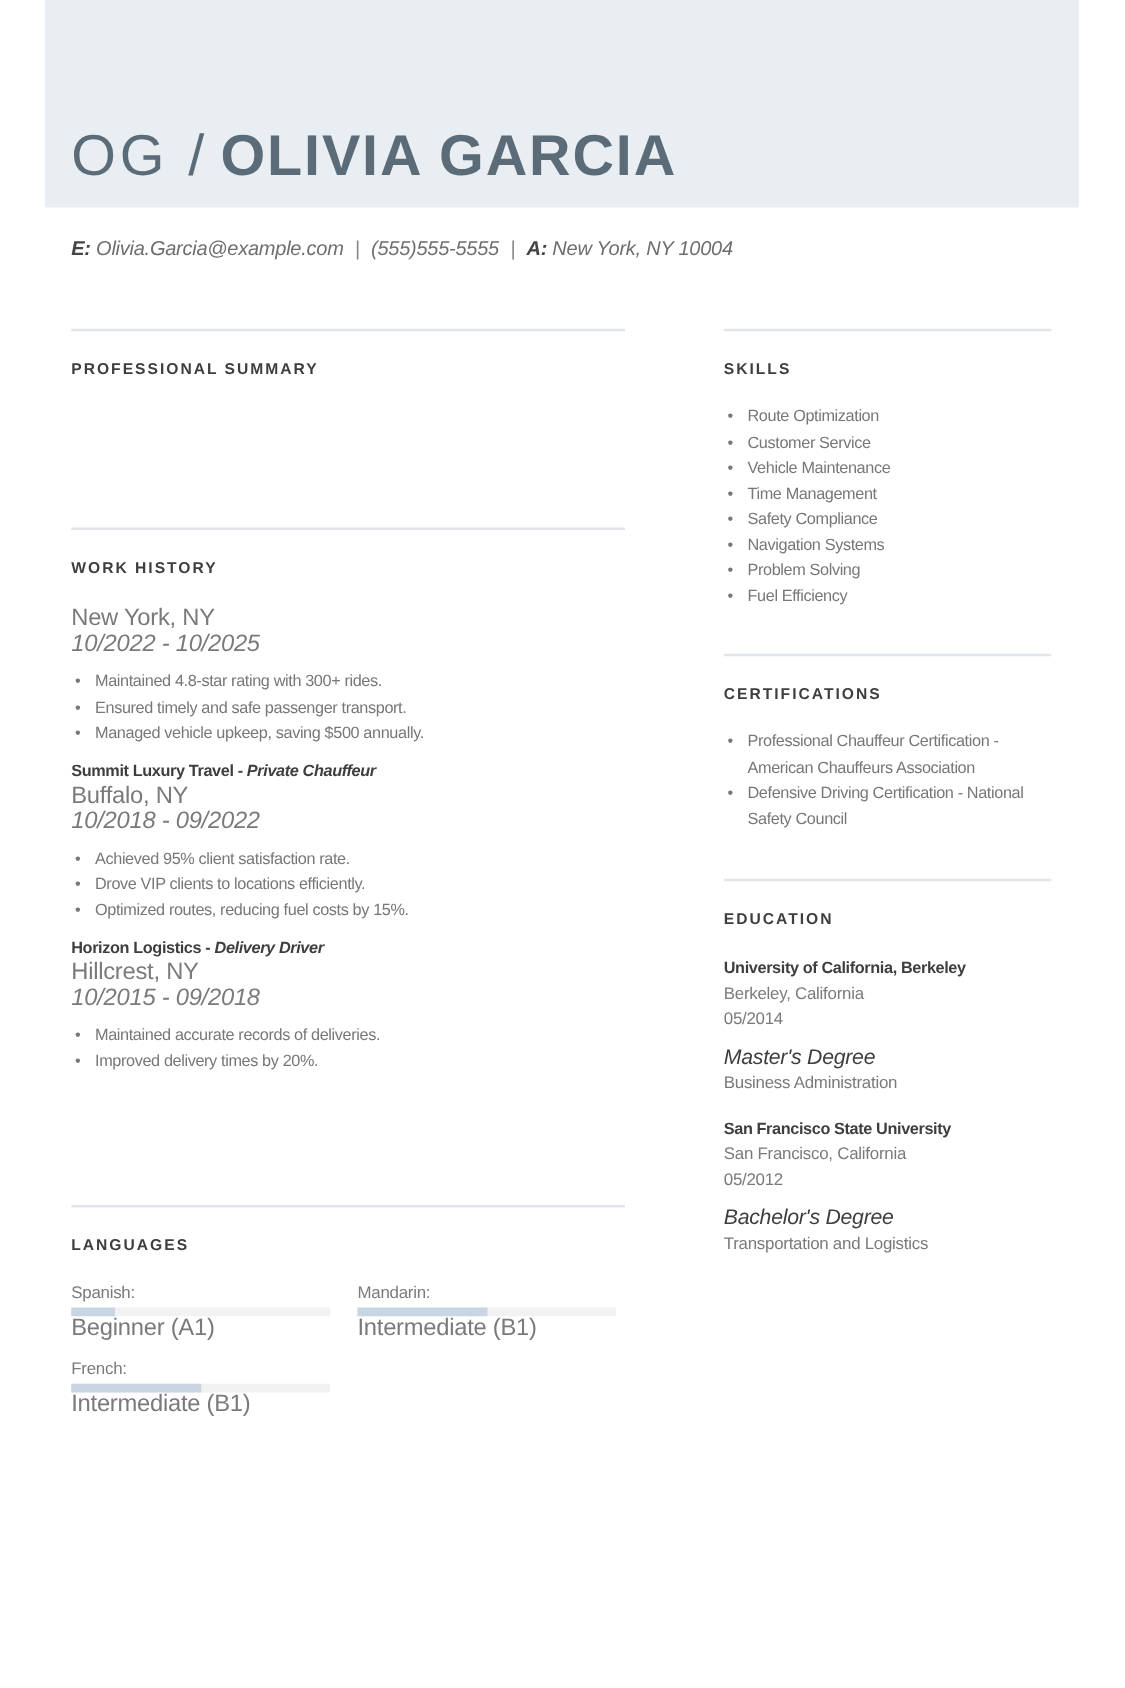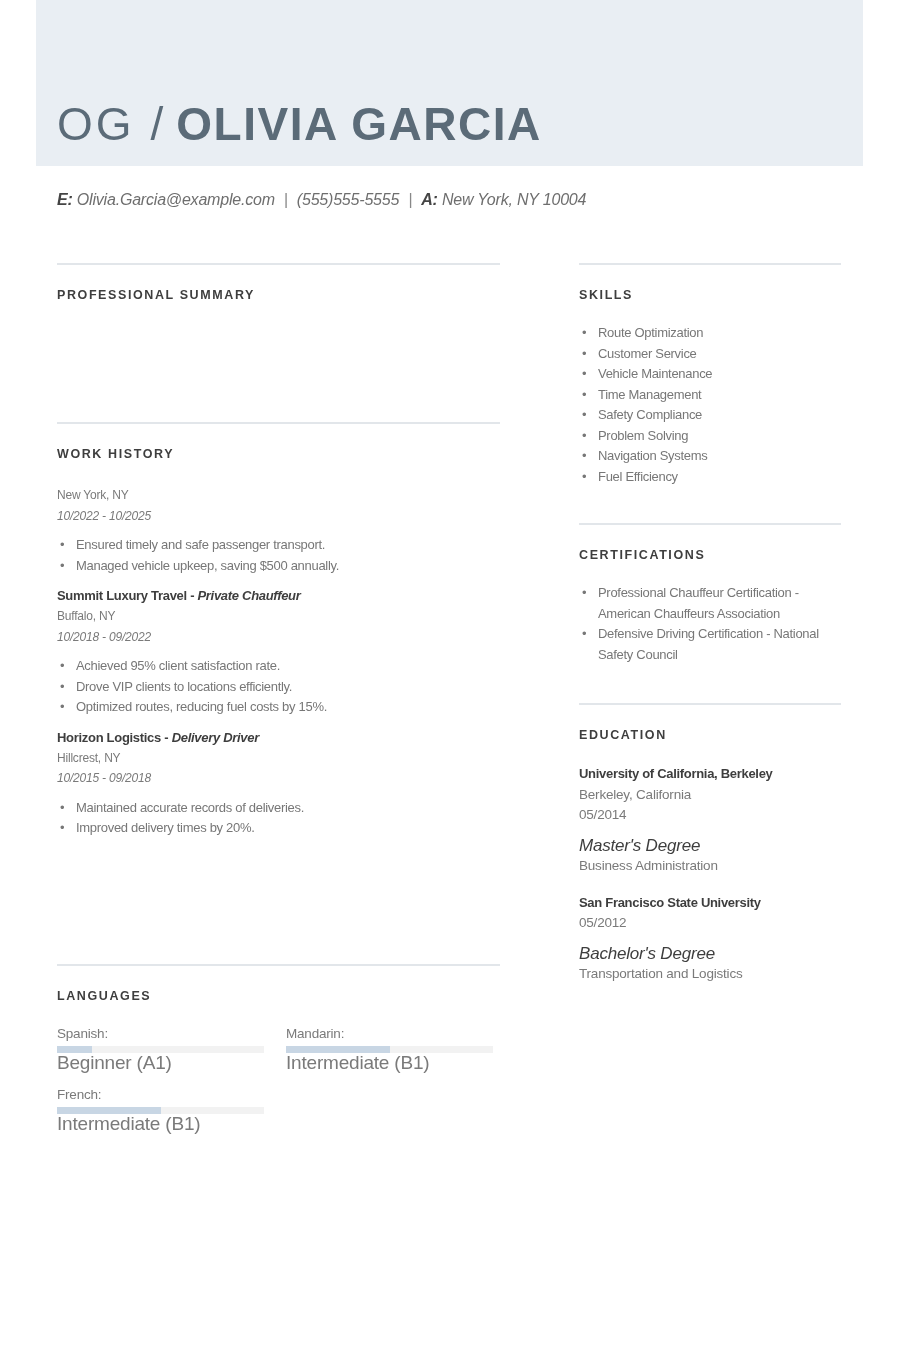--- a/index.html
+++ b/index.html
@@ -47,21 +47,21 @@
       letter-spacing: -0.3px;
     }
     .summary-text { margin-top: 21px; }
 
     .job { margin-top: 0; }
     .job-title {
       font-size: 13px; font-weight: 700; color: #3e3e3e; letter-spacing: -0.3px;
       line-height: 20px;
     }
     .job-title i { font-style: italic; }
-    .job-loc, .job-dates { font-size: 12px; line-height: 20.5px; color: #7a7a7a; letter-spacing: -0.2px; }
+    .job-loc, .job-dates { font-size: 19px; line-height: 20.5px; color: #7a7a7a; letter-spacing: -0.2px; }
     .job-dates { font-style: italic; }
     ul.bullets { list-style: none; margin-top: 9px; }
     ul.bullets li {
       position: relative; padding-left: 19px;
       font-size: 13px; line-height: 20.5px; color: #777; letter-spacing: -0.3px;
     }
     ul.bullets li::before {
       content: "\2022"; position: absolute; left: 3px; top: 0; color: #777;
     }
 
@@ -98,20 +98,21 @@
   </div>
 
   <div class="section" style="top:422px;">
     <div class="rule"></div>
     <div class="section-title">WORK HISTORY</div>
 
     <div class="job" style="margin-top:24px;">
       <div class="job-loc">New York, NY</div>
       <div class="job-dates">10/2022 - 10/2025</div>
       <ul class="bullets">
+        <li>Maintained 4.8-star rating with 300+ rides.</li>
         <li>Ensured timely and safe passenger transport.</li>
         <li>Managed vehicle upkeep, saving $500 annually.</li>
       </ul>
     </div>
 
     <div class="job" style="margin-top:10px;">
       <div class="job-title"><span>Summit Luxury Travel</span> - <i>Private Chauffeur</i></div>
       <div class="job-loc">Buffalo, NY</div>
       <div class="job-dates">10/2018 - 09/2022</div>
       <ul class="bullets">
@@ -165,22 +166,22 @@
 
   <div class="section" style="top:263px;">
     <div class="rule"></div>
     <div class="section-title">SKILLS</div>
     <ul class="bullets" style="margin-top:21px;">
       <li>Route Optimization</li>
       <li>Customer Service</li>
       <li>Vehicle Maintenance</li>
       <li>Time Management</li>
       <li>Safety Compliance</li>
+      <li>Navigation Systems</li>
       <li>Problem Solving</li>
-      <li>Navigation Systems</li>
       <li>Fuel Efficiency</li>
     </ul>
   </div>
 
   <div class="section" style="top:523px;">
     <div class="rule"></div>
     <div class="section-title">CERTIFICATIONS</div>
     <ul class="bullets" style="margin-top:21px; width:262px;">
       <li>Professional Chauffeur Certification - American Chauffeurs Association</li>
       <li>Defensive Driving Certification - National Safety Council</li>
@@ -194,18 +195,19 @@
     <div style="margin-top:22px;">
       <div class="edu-school">University of California, Berkeley</div>
       <div class="edu-line">Berkeley, California</div>
       <div class="edu-line">05/2014</div>
       <div class="edu-degree" style="margin-top:10px;">Master's Degree</div>
       <div class="edu-line">Business Administration</div>
     </div>
 
     <div style="margin-top:16px;">
       <div class="edu-school">San Francisco State University</div>
+      <div class="edu-line">San Francisco, California</div>
       <div class="edu-line">05/2012</div>
       <div class="edu-degree" style="margin-top:10px;">Bachelor's Degree</div>
       <div class="edu-line">Transportation and Logistics</div>
     </div>
   </div>
 </div>
 
 </body></html>

